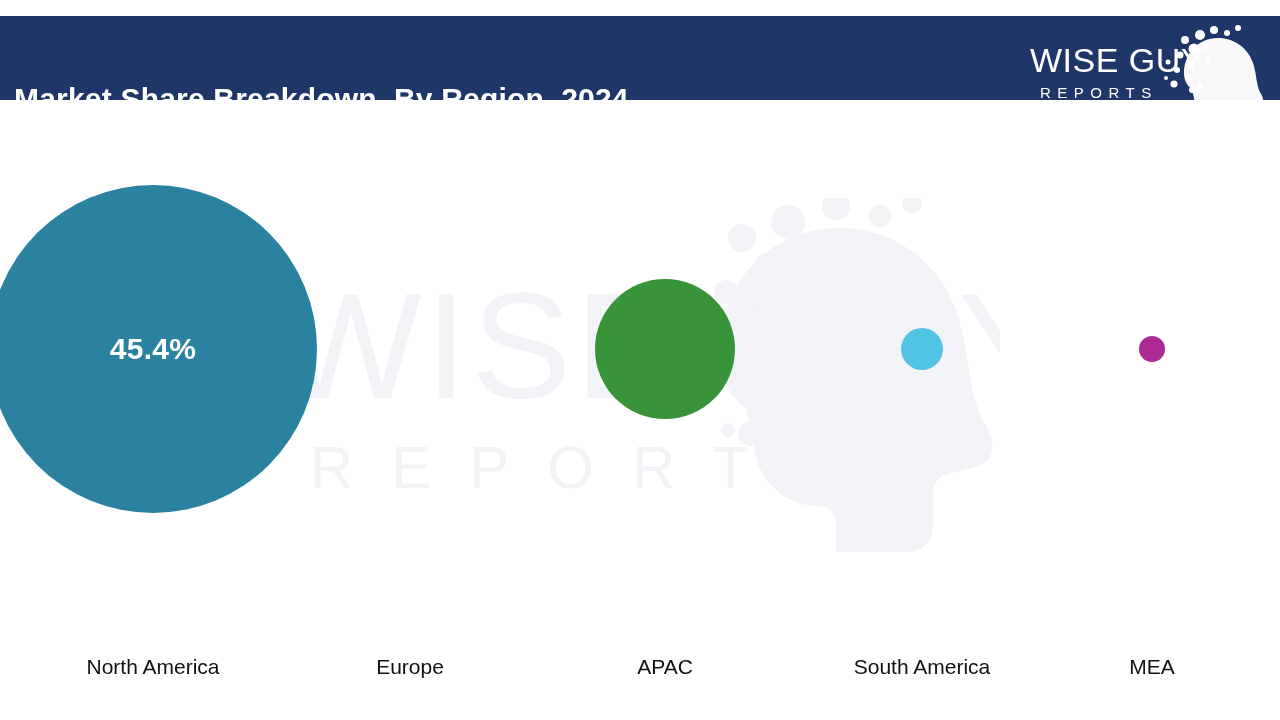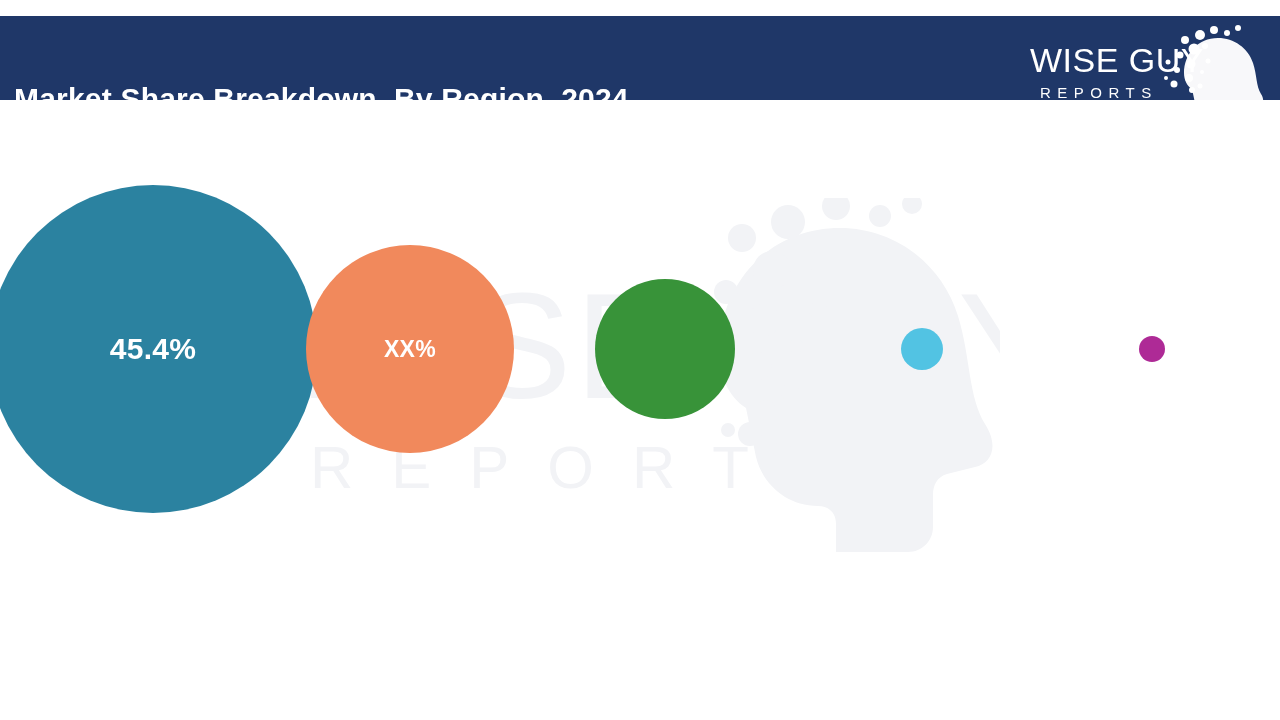--- a/index.html
+++ b/index.html
@@ -150,32 +150,36 @@
           <circle cx="448" cy="232" r="7"></circle>
             <circle cx="632" cy="6" r="10"></circle>
         </g>
       </svg>
     </div>
 
     <div class="bubble" style="left:-11px; top:85px; width:328px; height:328px; background:#2b82a0;">
       <span class="bubble-label">45.4%</span>
     </div>
 
-    <div class="bubble" style="left:306px; top:145px; width:208px; height:208px; background:#f1895c;">
-      <span class="bubble-label small">XX%</span>
-    </div>
 
     <div class="bubble" style="left:595px; top:179px; width:140px; height:140px; background:#389339;">
       <span class="bubble-label small"></span>
     </div>
 
     <div class="bubble" style="left:901px; top:228px; width:42px; height:42px; background:#52c3e3;">
       <span class="bubble-label small"></span>
     </div>
 
     <div class="bubble" style="left:1139px; top:236px; width:26px; height:26px; background:#ae2a96;">
       <span class="bubble-label small"></span>
     </div>
 
   </div>
 
+  <div id="axis">
+    <div class="axis-label" style="left:153px;">North America</div>
+    <div class="axis-label" style="left:410px;">Europe</div>
+    <div class="axis-label" style="left:665px;">APAC</div>
+    <div class="axis-label" style="left:922px;">South America</div>
+    <div class="axis-label" style="left:1152px;">MEA</div>
+  </div>
 
 </div>
 
 </body></html>

